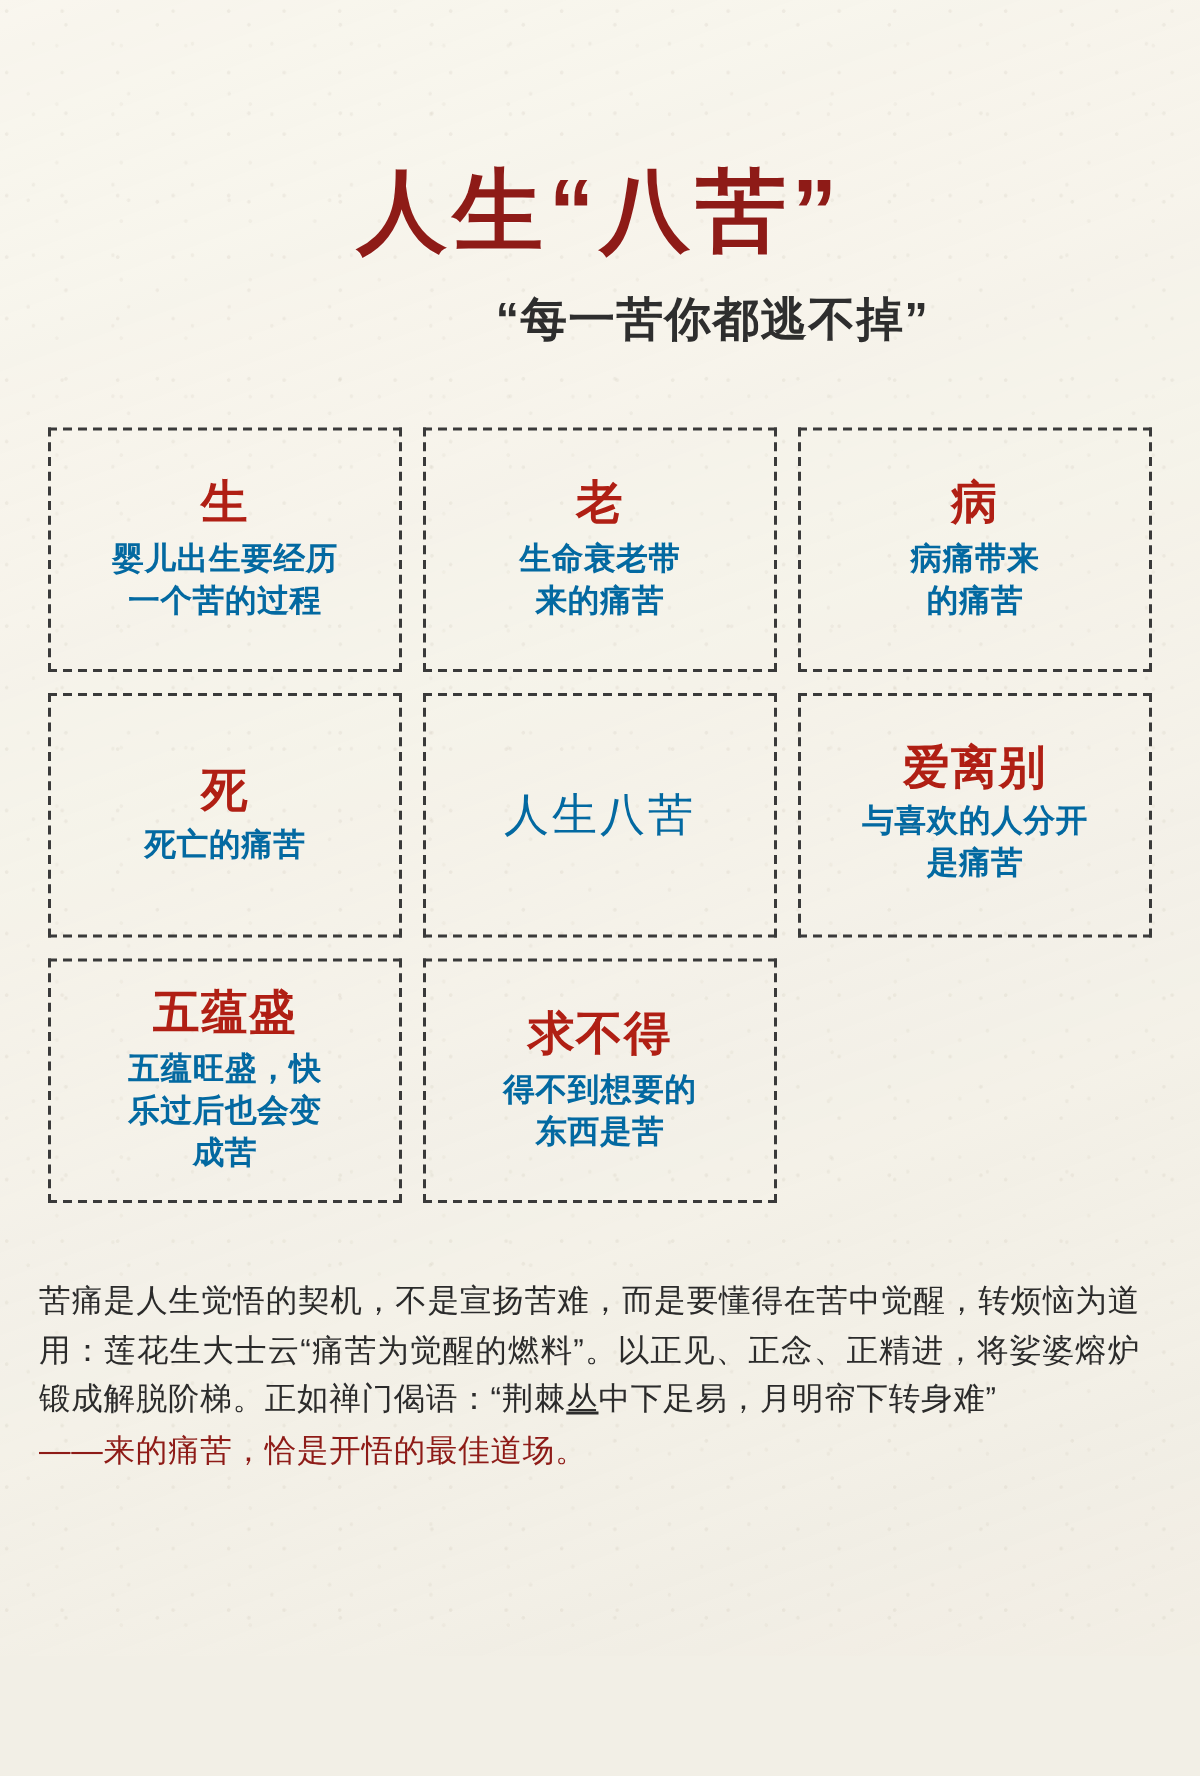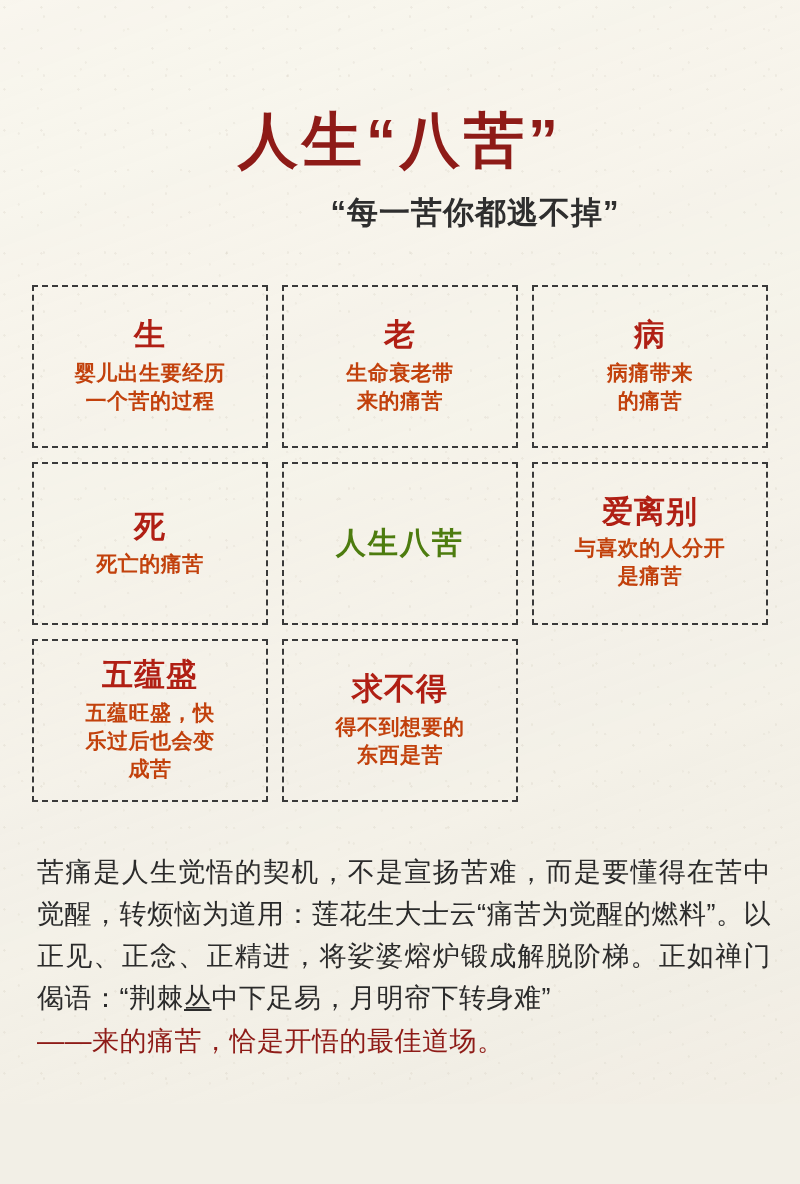--- a/index.html
+++ b/index.html
@@ -90,41 +90,41 @@
     font-size: 31px;
     font-weight: bold;
     color: #b01f14;
     line-height: 1.15;
     margin-bottom: 6px;
     letter-spacing: 1px;
   }
   .cell-desc {
     font-size: 21px;
     font-weight: bold;
-    color: #c2410c;
+    color: #0369a1;
     line-height: 1.35;
     letter-spacing: 0.5px;
   }
   .cell.center-cell {
     justify-content: center;
   }
   .center-label {
     font-size: 30px;
-    font-weight: bold;
-    color: #4d7c0f;
+    font-weight: normal;
+    color: #0369a1;
     letter-spacing: 2px;
   }
 
   
   .footer-text {
     position: absolute;
-    left: 37px;
+    left: 26px;
     top: 852px;
     width: 734px;
-    font-size: 27px;
+    font-size: 21px;
     line-height: 1.55;
     color: #2b2b2b;
     letter-spacing: 0.5px;
     text-align: justify;
   }
   .footer-text p {
     margin: 0;
   }
   .footer-text .underline {
     text-decoration: underline;

